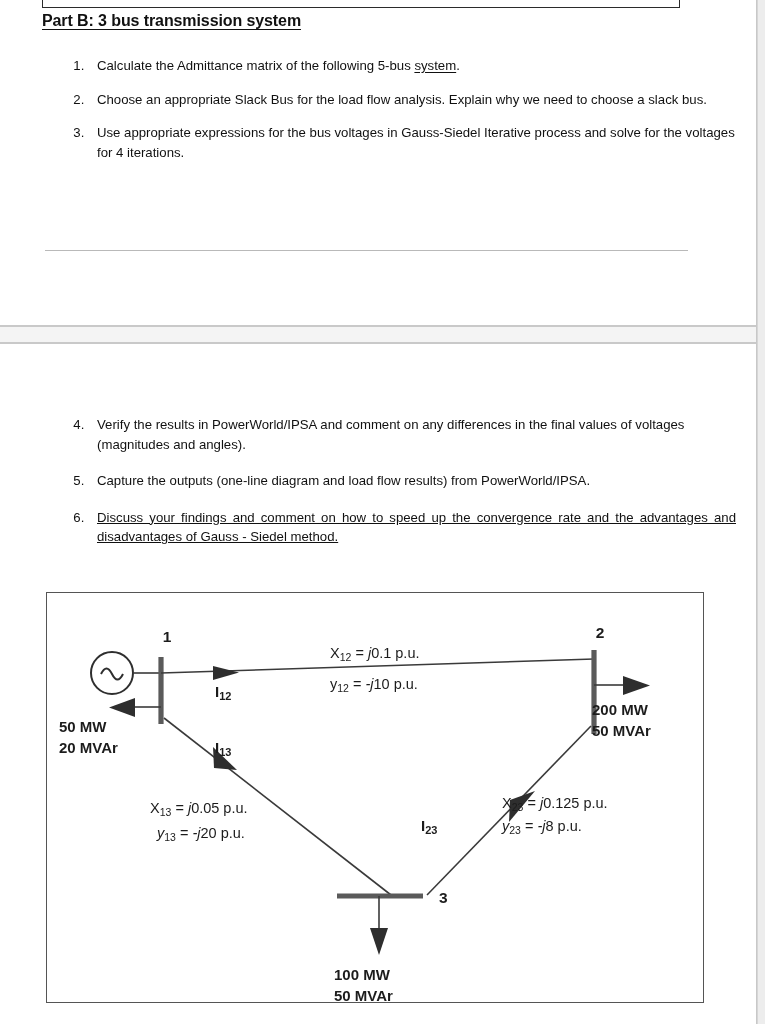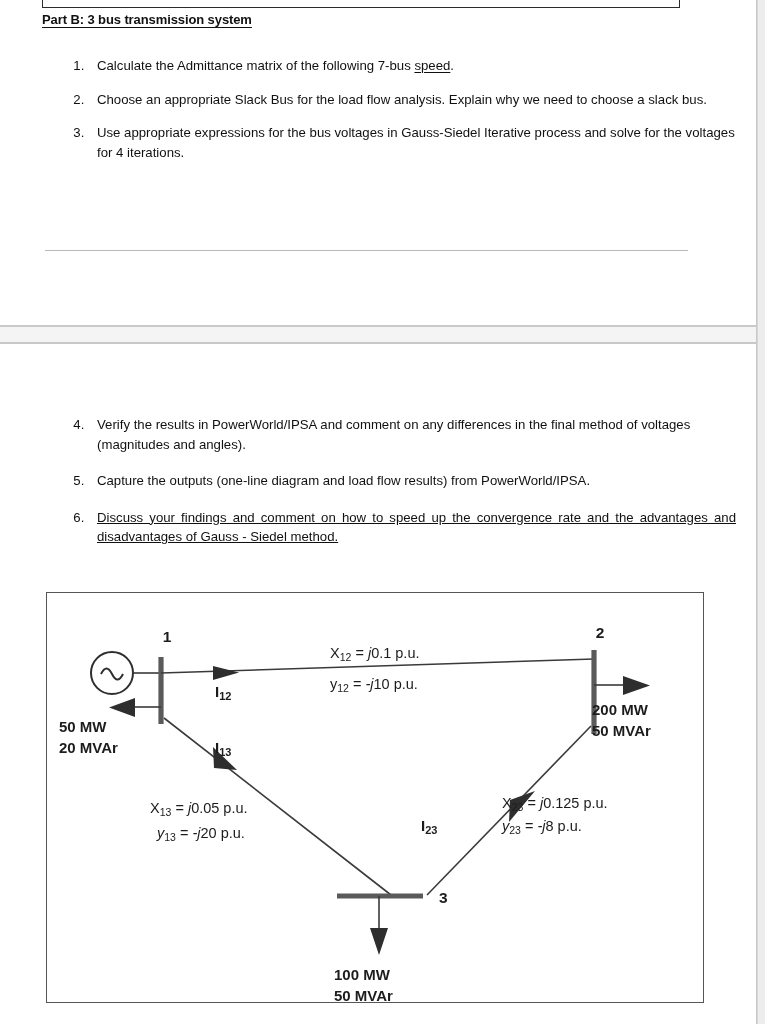--- a/index.html
+++ b/index.html
@@ -60,21 +60,21 @@
     border: 1.5px solid #2b2b2b;
     box-sizing: border-box;
     background: #ffffff;
   }
 
   
   .part-heading {
     position: absolute;
     left: 42px;
     top: 12px;
-    font-size: 13px;
+    font-size: 16px;
     font-weight: bold;
     letter-spacing: -0.1px;
     text-decoration: underline;
     text-underline-offset: 3px;
     white-space: nowrap;
   }
 
   ol.tasks {
     position: absolute;
     margin: 0;
@@ -158,29 +158,29 @@
 <div class="page" id="page-one"></div>
 <div class="page-gap"></div>
 <div class="page" id="page-two"></div>
 <div class="page-edge"></div>
 
 <div class="top-box"></div>
 
 <div class="part-heading">Part B: 3 bus transmission system</div>
 
 <ol class="tasks" id="tasks-a">
-  <li><span>Calculate the Admittance matrix of the following 7-bus </span><span class="u-underline">speed</span><span>.</span></li>
+  <li><span>Calculate the Admittance matrix of the following 5-bus </span><span class="u-underline">system</span><span>.</span></li>
   <li><span>Choose an appropriate Slack Bus for the load flow analysis. Explain why we need to choose a slack bus.</span></li>
   <li><span>Use appropriate expressions for the bus voltages in Gauss-Siedel Iterative process and solve for the voltages for 4 iterations.</span></li>
 </ol>
 
 <hr class="section-rule">
 
 <ol class="tasks" id="tasks-b" start="4">
-  <li><span>Verify the results in PowerWorld/IPSA and comment on any differences in the final method of voltages (magnitudes and angles).</span></li>
+  <li><span>Verify the results in PowerWorld/IPSA and comment on any differences in the final values of voltages (magnitudes and angles).</span></li>
   <li><span>Capture the outputs (one-line diagram and load flow results) from PowerWorld/IPSA.</span></li>
   <li class="justified"><span>Discuss your findings and comment on how to speed up the convergence rate and the advantages and disadvantages of Gauss - Siedel method.</span></li>
 </ol>
 
 <div class="diagram-frame">
   <svg width="656" height="409" viewBox="0 0 656 409" xmlns="http://www.w3.org/2000/svg">
 
     <g>
       <circle class="gen-circle" cx="65" cy="80" r="21"></circle>
       <path class="gen-wave" d="M 54 81 q 5.5 -11 11 0 q 5.5 11 11 0"></path>

